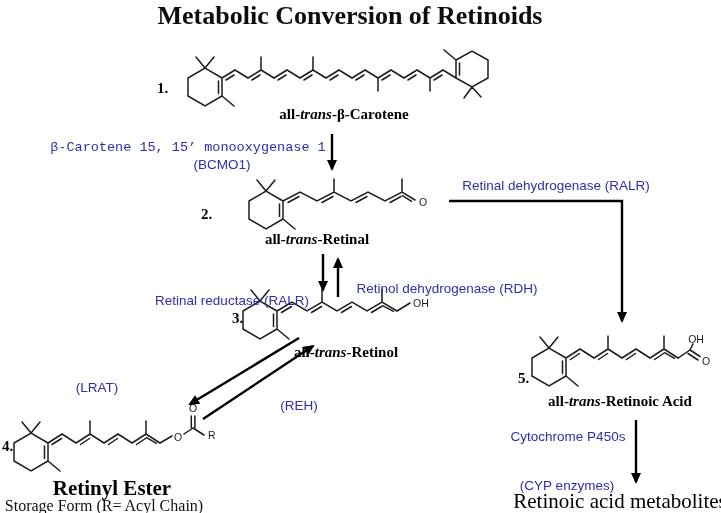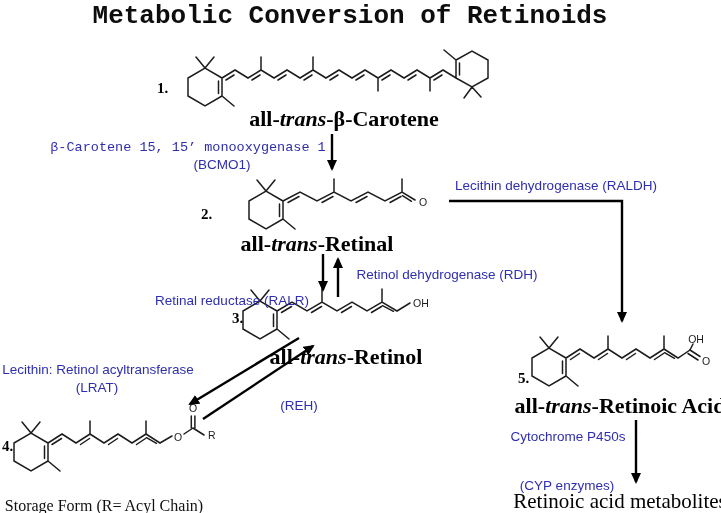--- a/index.html
+++ b/index.html
@@ -1,22 +1,22 @@
 <!DOCTYPE html>
 <html><head>
 <meta charset="utf-8">
 <style>
   html,body{margin:0;padding:0;background:#ffffff;}
   .canvas{position:relative;width:721px;height:513px;background:#ffffff;overflow:hidden;
           font-family:"Liberation Sans",sans-serif;}
   .abs{position:absolute;white-space:nowrap;}
   .ctr{transform:translateX(-50%);text-align:center;}
-  .title{font-family:Liberation Mono, monospace;font-weight:bold;font-size:26px;color:#0d0d0d;}
+  .title{font-family:Liberation Serif, serif;font-weight:bold;font-size:26px;color:#0d0d0d;}
   .enz{color:#2e2eae;font-size:13.5px;line-height:17px;font-weight:400;}
-  .cmpd{font-family:"Liberation Serif",serif;font-weight:bold;font-size:22px;color:#000;}
+  .cmpd{font-family:"Liberation Serif",serif;font-weight:bold;font-size:15px;color:#000;}
   .cmpd i{font-style:italic;}
   .cmpd-lg{font-size:21px;}
   .num{font-family:"Liberation Serif",serif;font-weight:bold;font-size:15px;color:#000;}
   .note{font-family:"Liberation Serif",serif;font-size:16px;color:#111;}
   .product{font-family:"Liberation Serif",serif;font-size:21px;color:#000;}
   svg.layer{position:absolute;left:0;top:0;}
   .bond{stroke:#1c1c1c;stroke-width:1.5;fill:none;stroke-linecap:round;}
   .atom{fill:#1c1c1c;font-family:"Liberation Sans",sans-serif;font-size:10.5px;}
   .arrow{stroke:#000;stroke-width:2.4;fill:none;}
 </style>
@@ -119,34 +119,34 @@
 
   <div class="abs ctr cmpd" style="left:344px;top:106px;">
     <span>all-</span><i>trans</i><span>-β-Carotene</span>
   </div>
   <div class="abs ctr cmpd" style="left:317px;top:231px;">
     <span>all-</span><i>trans</i><span>-Retinal</span>
   </div>
   <div class="abs ctr cmpd" style="left:346px;top:344px;">
     <span>all-</span><i>trans</i><span>-Retinol</span>
   </div>
+  <div class="abs ctr cmpd cmpd-lg" style="left:112px;top:476px;">Retinyl Ester</div>
   <div class="abs ctr note" style="left:104px;top:497px;">Storage Form (R= Acyl Chain)</div>
   <div class="abs ctr cmpd" style="left:620px;top:393px;">
     <span>all-</span><i>trans</i><span>-Retinoic Acid</span>
   </div>
 
   <div class="abs ctr enz" style="left:188px;top:139px;font-family:Liberation Mono, monospace;">β-Carotene 15, 15’ monooxygenase 1</div>
   <div class="abs ctr enz" style="left:222px;top:156px;">(BCMO1)</div>
 
-  <div class="abs ctr enz" style="left:556px;top:177px;">Lecithin dehydrogenase (RALDH)</div>
+  <div class="abs ctr enz" style="left:556px;top:177px;">Retinal dehydrogenase (RALR)</div>
 
   <div class="abs ctr enz" style="left:232px;top:266px;margin-top:26px;">Retinal reductase (RALR)</div>
-  <div class="abs ctr enz" style="left:447px;top:266px;">Retinol dehydrogenase (RDH)</div>
+  <div class="abs ctr enz" style="left:447px;top:280px;">Retinol dehydrogenase (RDH)</div>
 
-  <div class="abs ctr enz" style="left:98px;top:361px;">Lecithin: Retinol acyltransferase</div>
   <div class="abs ctr enz" style="left:97px;top:379px;">(LRAT)</div>
 
   <div class="abs ctr enz" style="left:299px;top:397px;">(REH)</div>
 
   <div class="abs ctr enz" style="left:568px;top:428px;">Cytochrome P450s</div>
   <div class="abs ctr enz" style="left:567px;top:477px;text-align:center;">(CYP enzymes)</div>
 
   <div class="abs ctr product" style="left:620px;top:489px;">Retinoic acid metabolites</div>
 
 </div>

